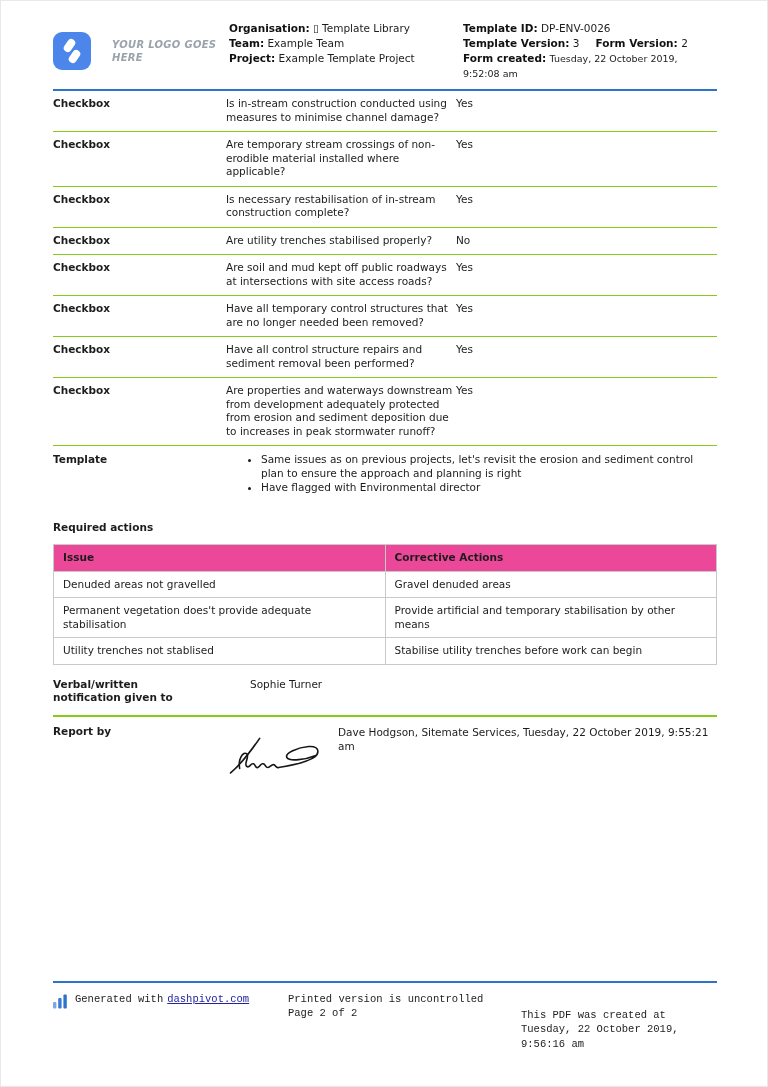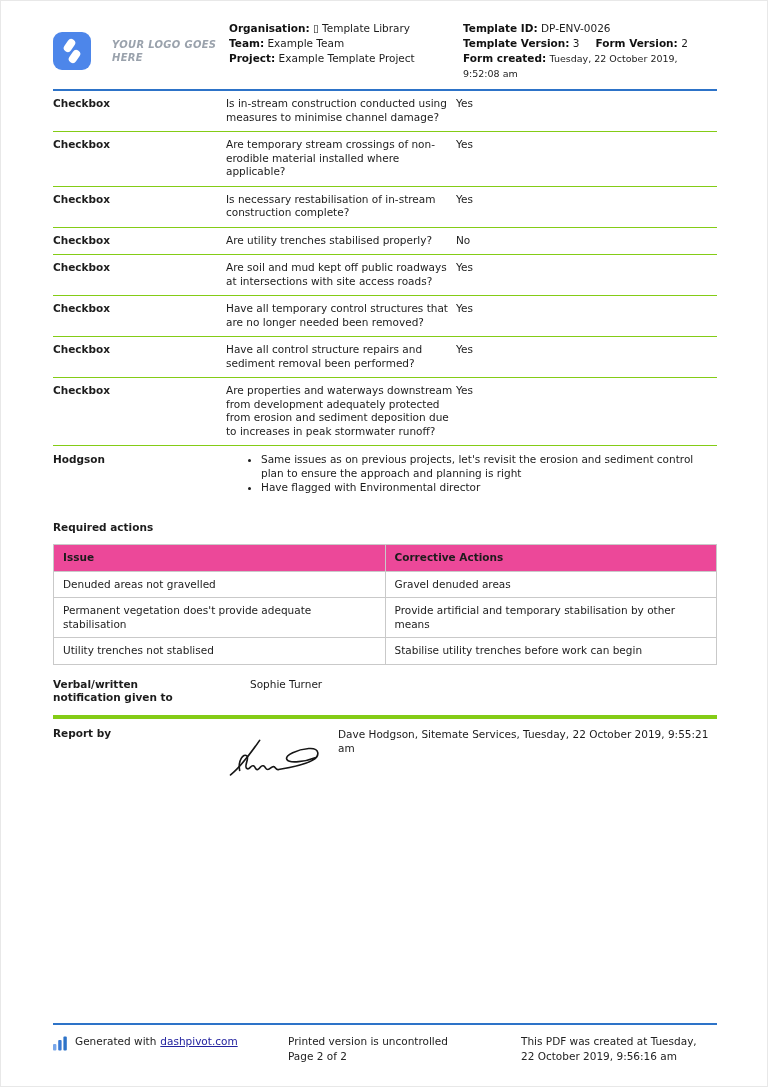--- a/index.html
+++ b/index.html
@@ -34,36 +34,36 @@
   .comments-label { width:173px; font-weight:700; }
   .comments-list { flex:1; padding-left:35px; list-style:disc; }
   .comments-list li { margin-bottom:1px; }
   
   .ra-heading { font-weight:700; margin-top:17px; margin-bottom:10px; }
   table.ra { width:100%; border-collapse:collapse; }
   table.ra th { width:50%; background:#ec4899; text-align:left; font-weight:700;
     border:1px solid #c9c9c9; padding:6px 9px; font-size:10.5px; }
   table.ra td { width:50%; border:1px solid #c9c9c9; padding:6px 9px; }
   
-  .notif-row { display:flex; margin-top:13px; padding-bottom:10px; border-bottom:4px solid #84cc16; }
+  .notif-row { display:flex; margin-top:13px; padding-bottom:10px; border-bottom:2px solid #84cc16; }
   .notif-label { width:173px; font-weight:700; }
   .notif-label span { display:block; max-width:142px; }
   .notif-value { flex:1;margin-left:24px; }
   .report-row { display:flex; padding-top:8px; }
   .report-label { width:173px; font-weight:700; }
   .sig-wrap { width:100px; padding-top:2px; }
   .report-meta { flex:1; padding-left:12px; line-height:14px; }
   
-  .footer { position:absolute; left:52px; right:50px; bottom:23px; }
+  .footer { position:absolute; left:52px; right:50px; bottom:35px;font-family:Liberation Mono, monospace; }
   .footer-rule { height:2px; background:#2d73c8; margin-bottom:9px; }
   .footer-cols { display:flex; align-items:flex-start; font-size:10.5px; line-height:14.5px; color:#222; }
   .f-left { width:235px; display:flex; align-items:flex-start; gap:7px; }
   .f-left svg { margin-top:2px; flex:none; }
   .f-center { width:233px; }
-  .f-right { width:190px; }
+  .f-right { width:190px;margin-top:16px; }
   .f-link { color:#23239f; text-decoration:underline; margin-left:4px; }
 </style>
 </head>
 <body>
 
 <div class="page">
 
   <div class="header">
     <div class="logo-block">
       <span class="logo-icon">
@@ -127,21 +127,21 @@
       <div class="check-a">Yes</div>
     </div>
     <div class="check-row">
       <div class="check-type">Checkbox</div>
       <div class="check-q">Are properties and waterways downstream from development adequately protected from erosion and sediment deposition due to increases in peak stormwater runoff?</div>
       <div class="check-a">Yes</div>
     </div>
   </div>
 
   <div class="comments-row">
-    <div class="comments-label">Hodgson</div>
+    <div class="comments-label">Template</div>
     <ul class="comments-list">
       <li>Same issues as on previous projects, let's revisit the erosion and sediment control plan to ensure the approach and planning is right</li>
       <li>Have flagged with Environmental director</li>
     </ul>
   </div>
 
   <div class="ra-heading">Required actions</div>
   <table class="ra">
     <thead>
       <tr>

